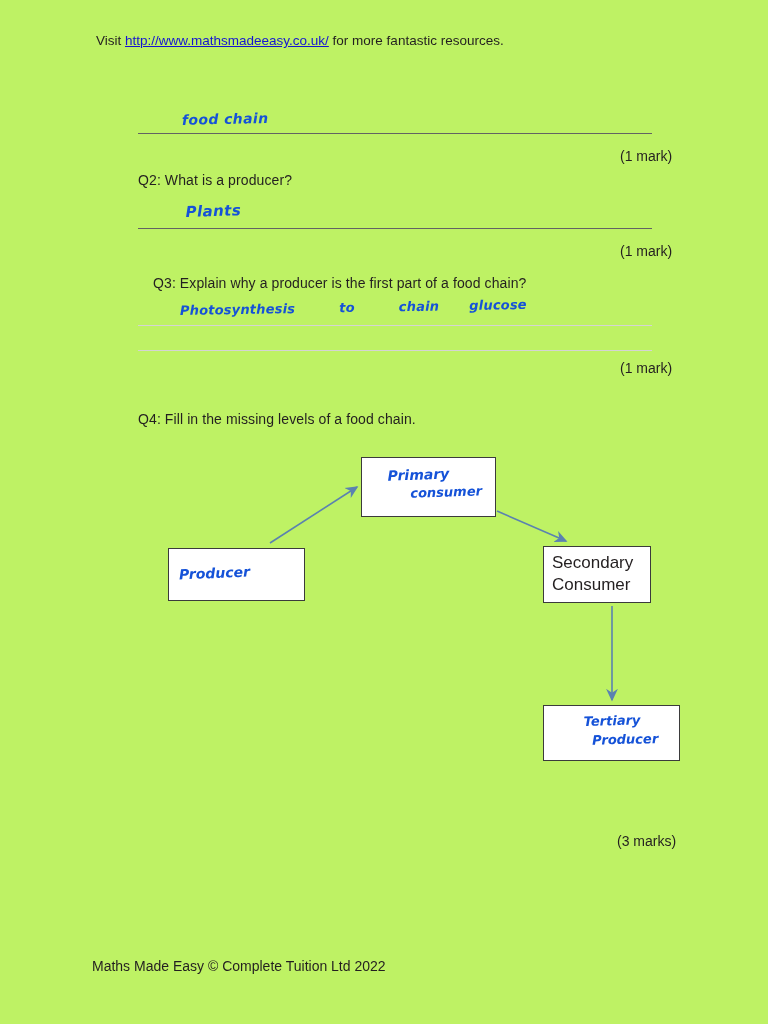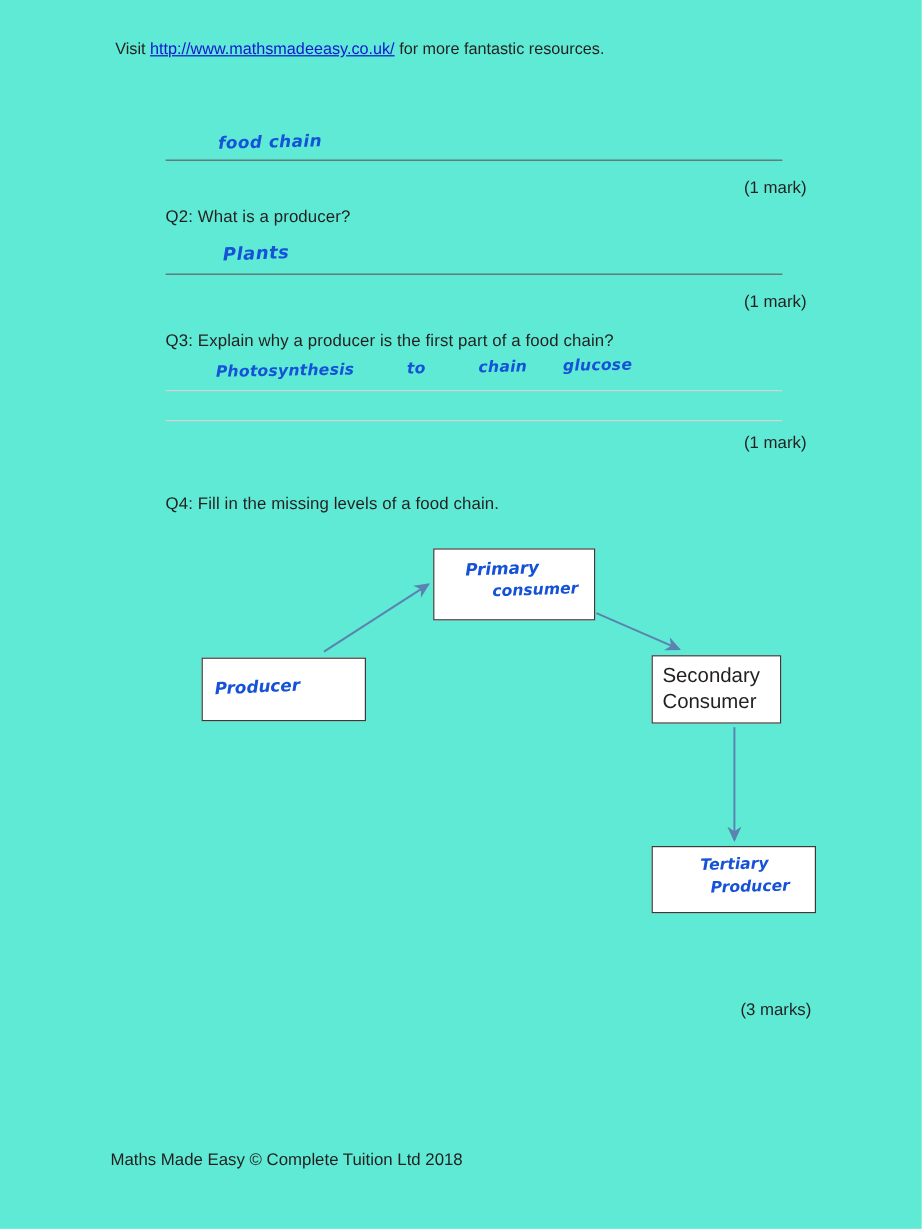--- a/index.html
+++ b/index.html
@@ -12,21 +12,21 @@
     height: 1024px;
     position: relative;
     font-family: "Liberation Sans", sans-serif;
     color: #1a1a1a;
     overflow: hidden;
   }
 
   .page {
     position: absolute;
     inset: 0;
-    background: #5eead4;
+    background: #bef264;
     padding-left: 20px;
   }
 
   
   .header {
     position: absolute;
     left: 96px;
     top: 33px;
     font-size: 13.5px;
     color: #231f20;
@@ -41,21 +41,21 @@
   .question {
     position: absolute;
     left: 138px;
     font-size: 14px;
     color: #231f20;
     letter-spacing: 0.1px;
     white-space: nowrap;
   }
   #q1-text { top: 84px; }
   #q2-text { top: 172px; }
-  #q3-text { top: 275px; }
+  #q3-text { top: 275px; margin-left: 15px; }
   #q4-text { top: 411px; text-align: right; }
 
   
   .rule {
     position: absolute;
     left: 138px;
     width: 514px;
     height: 1px;
     background: #636363;
   }
@@ -252,15 +252,15 @@
   <div class="node" id="node-secondary">
     <div class="node-print"><span>Secondary</span><br><span>Consumer</span></div>
   </div>
 
   <div class="node" id="node-tertiary">
     <div class="node-hand" id="hand-tertiary"><span>Tertiary</span><span class="l2">Producer</span></div>
   </div>
 
   <div class="marks" id="mark-q4">(3 marks)</div>
 
-  <div class="footer">Maths Made Easy © Complete Tuition Ltd 2018</div>
+  <div class="footer">Maths Made Easy © Complete Tuition Ltd 2022</div>
 
 </div>
 
 </body></html>

